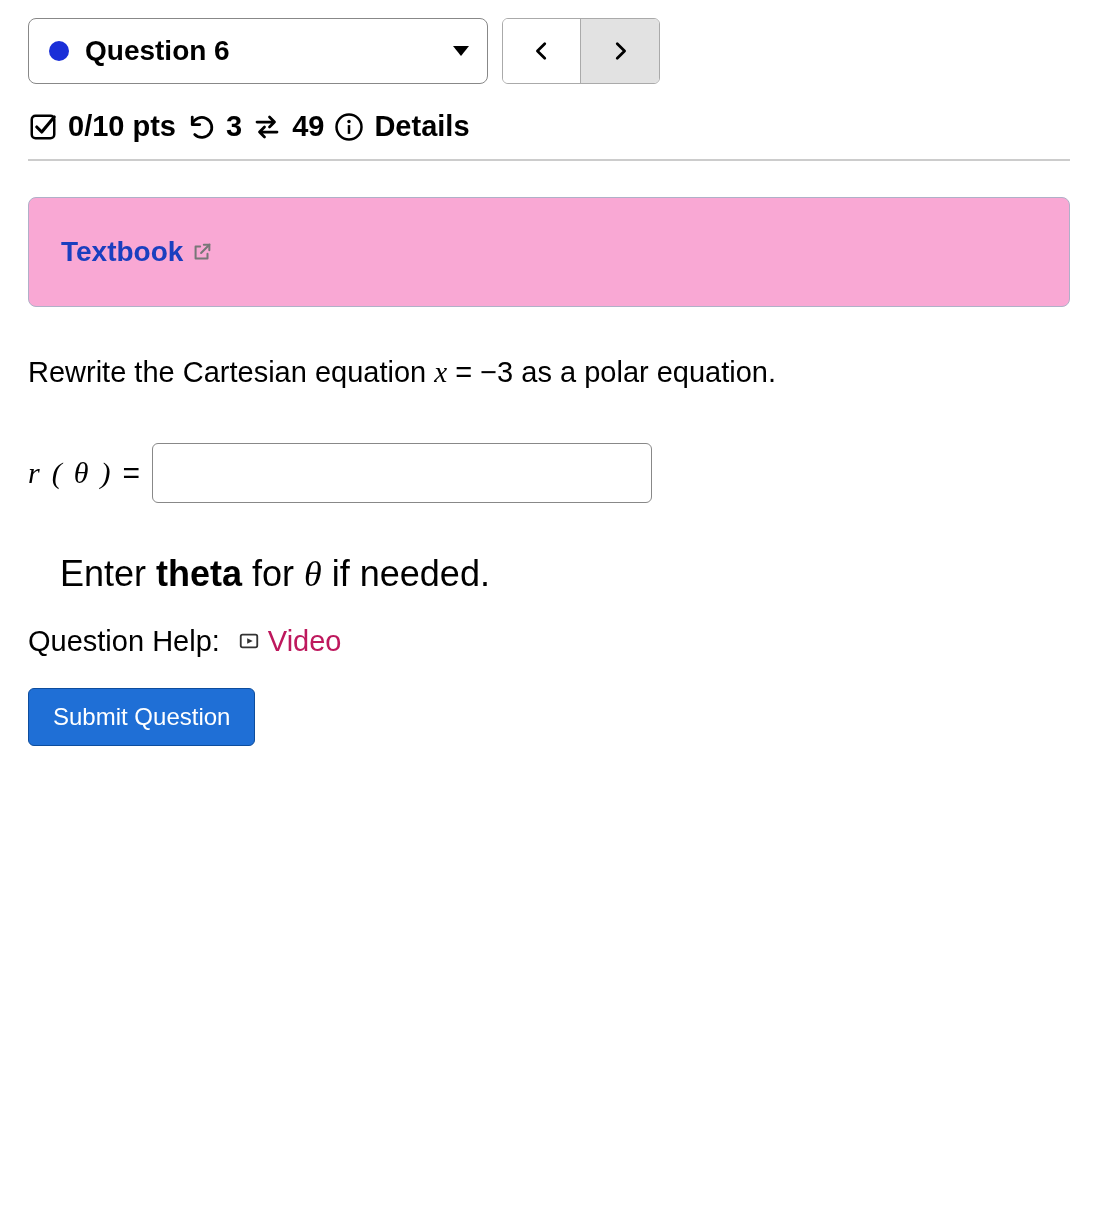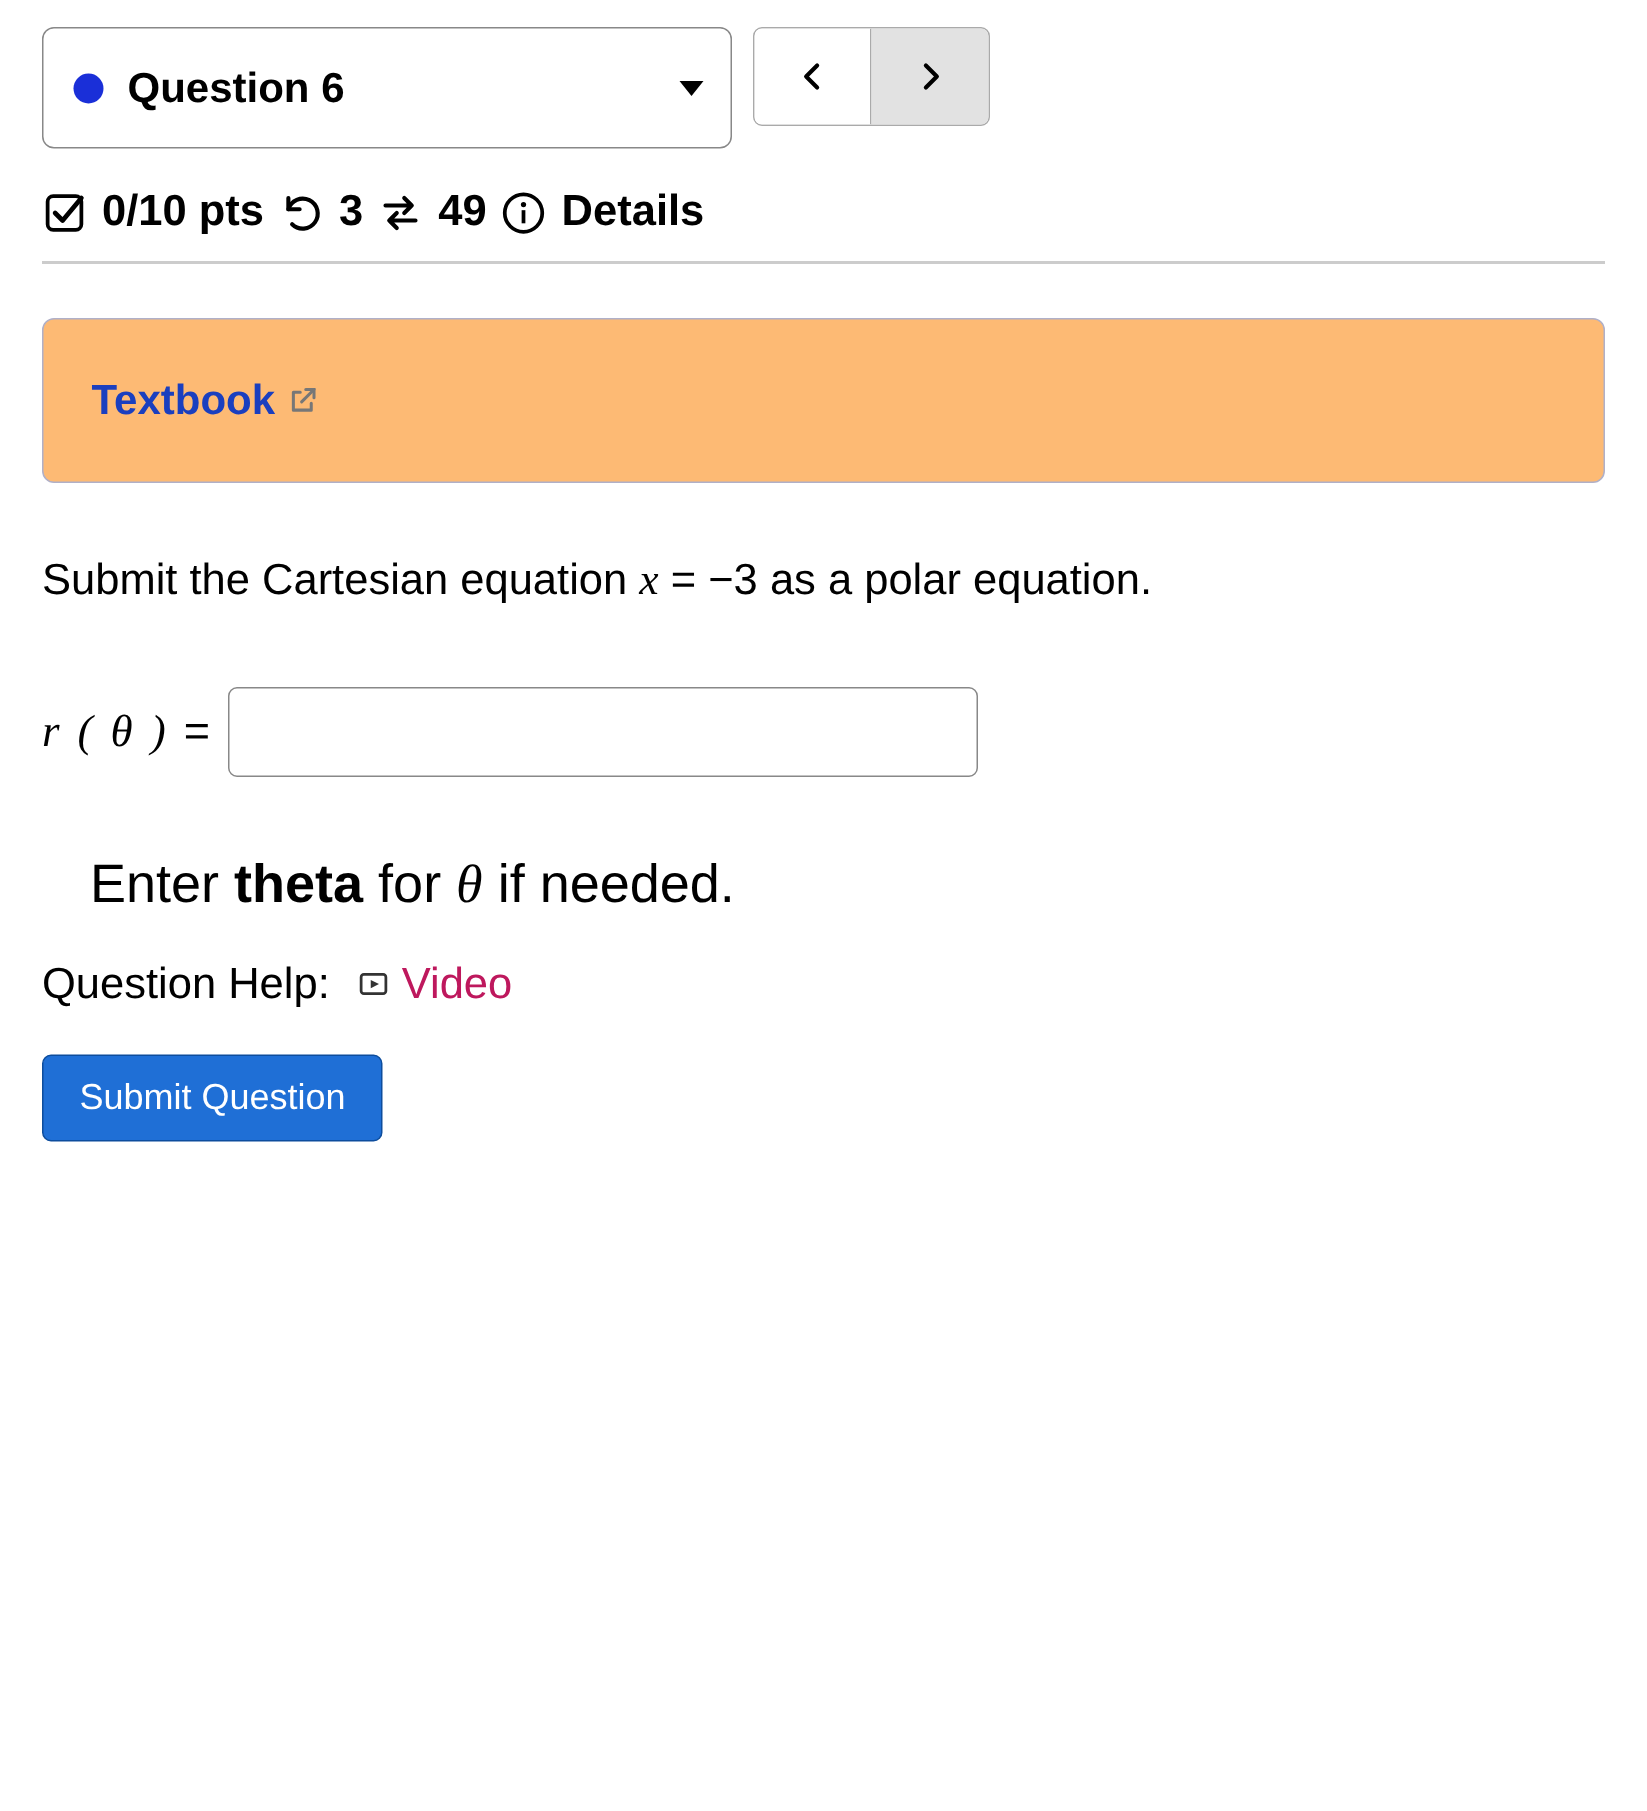--- a/index.html
+++ b/index.html
@@ -17,21 +17,21 @@
     gap: 14px;
     align-items: stretch;
   }
   .question-select {
     display: flex;
     align-items: center;
     border: 1.5px solid #888;
     border-radius: 8px;
     padding: 10px 18px 10px 20px;
     width: 460px;
-    height: 81px;
+    height: 66px;
     cursor: pointer;
     background: #fff;
     font-weight: 600;
   }
   .blue-dot {
     width: 20px; height: 20px;
     border-radius: 50%;
     background: #1a2fd8;
     margin-right: 16px;
     flex-shrink: 0;
@@ -73,21 +73,21 @@
     font-weight: 600;
     font-size: 29px;
   }
   .status-row .details-link { font-weight: 600; }
   svg.icon { width: 30px; height: 30px; vertical-align: middle; }
   svg.icon-sm { width: 22px; height: 22px; vertical-align: text-bottom; }
   .resource-box {
     margin-top: 36px;
     border: 1.5px solid #b0b0c8;
     border-radius: 8px;
-    background: #fdba74;
+    background: #f9a8d4;
     padding: 38px 32px;
     display: flex;
     gap: 110px;
     align-items: center;
   }
   .resource-link {
     color: #1a3fbf;
     font-weight: 600;
     cursor: pointer;
     display: inline-flex;
@@ -195,21 +195,21 @@
     <span>Textbook</span>
     <svg class="icon-sm" viewBox="0 0 24 24">
       <path d="M14 4 H20 V10" fill="none" stroke="#777" stroke-width="2.2" stroke-linecap="round"></path>
       <path d="M20 4 L11 13" fill="none" stroke="#777" stroke-width="2.2" stroke-linecap="round"></path>
       <path d="M18 14 V19 H5 V6 H10" fill="none" stroke="#777" stroke-width="2.2" stroke-linecap="round" stroke-linejoin="round"></path>
     </svg>
   </span>
 </div>
 
 <div class="problem">
-  <span>Submit the Cartesian equation </span><span class="math-italic">x</span><span> = </span><span>−3</span><span> as a polar equation.</span>
+  <span>Rewrite the Cartesian equation </span><span class="math-italic">x</span><span> = </span><span>−3</span><span> as a polar equation.</span>
 </div>
 
 <div class="answer-row">
   <span class="math-italic">r</span>
     <span class="math-italic">(</span>
     <span class="math-italic">θ</span>
     <span class="math-italic">)</span>
   <span> = </span>
   <input class="answer-input" type="text" style="">
 </div>

